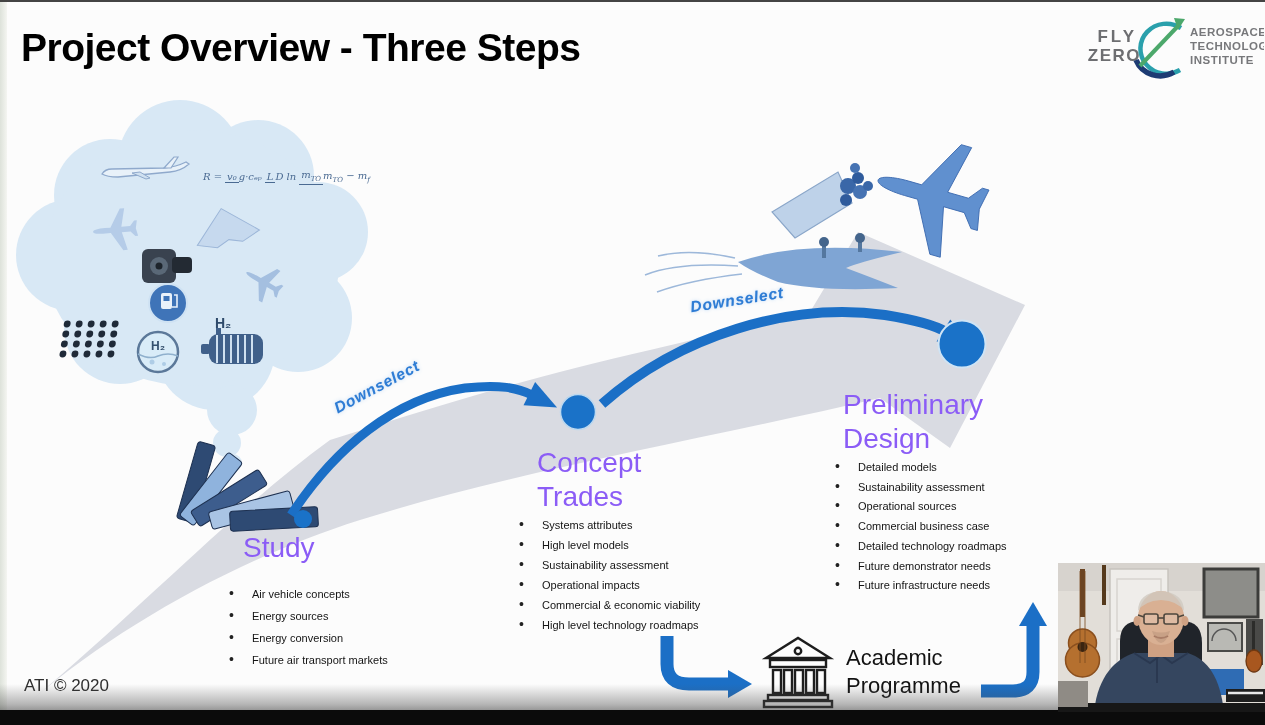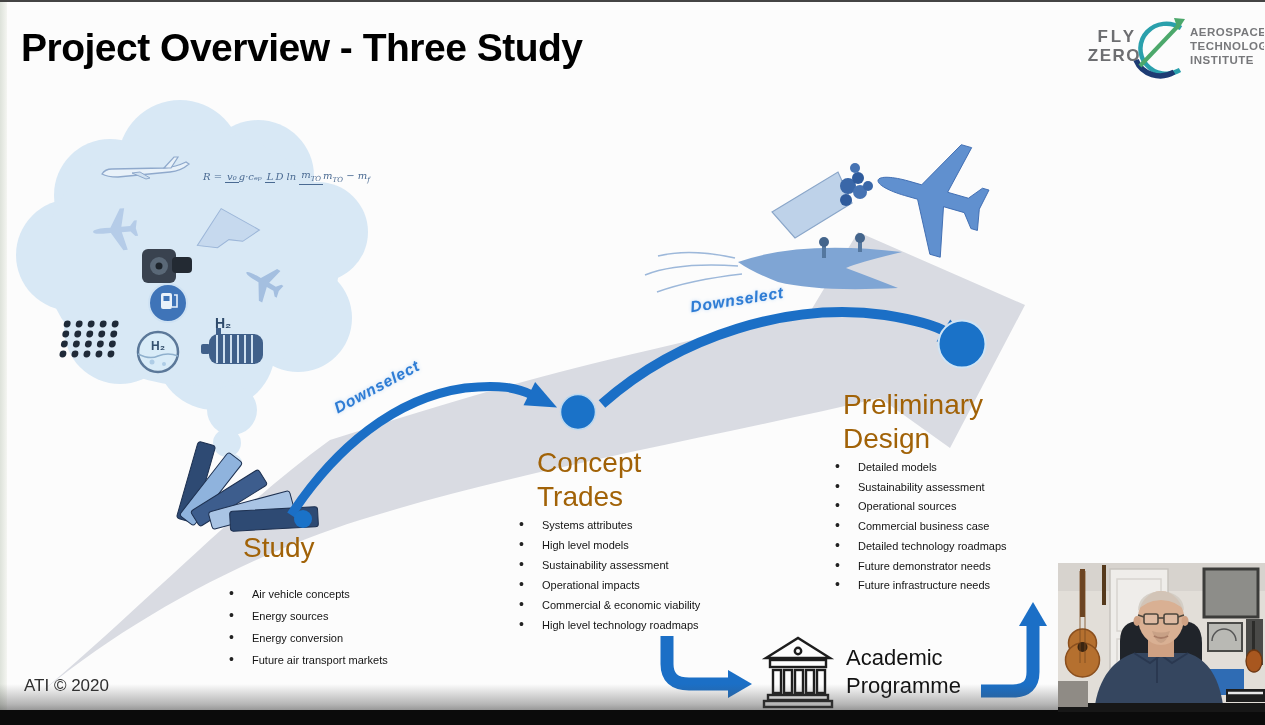--- a/index.html
+++ b/index.html
@@ -8,21 +8,21 @@
   .top-edge  { position:absolute; top:0; left:0; right:0; height:2px; background:#444; z-index:40; }
   .left-edge { position:absolute; top:2px; left:0; width:7px; height:708px;
                background:linear-gradient(90deg,#dde2da,#f4f5f1); z-index:6; }
 
   .title { position:absolute; left:21px; top:26px; font-size:39px; font-weight:bold; color:#000;
            letter-spacing:-0.5px; z-index:10; }
   .footer { position:absolute; left:24px; top:676px; font-size:17px; color:#2e2e2e; z-index:10; }
 
   .art { position:absolute; left:0; top:0; z-index:2; }
 
-  .step-title { position:absolute; font-size:28px; color:#a16207; white-space:pre-line;
+  .step-title { position:absolute; font-size:28px; color:#8b5cf6; white-space:pre-line;
                 line-height:34px; z-index:8; }
   #study-title { left:243px; top:531px; }
   #ct-title    { left:537px; top:446px; }
   #pd-title    { left:843px; top:388px; }
 
   .bullets { position:absolute; margin:0; padding:0; list-style:none; font-size:11px;
              color:#141414; z-index:8; }
   .bullets li { position:relative; padding-left:30px; }
   .bullets li::before { content:"•"; position:absolute; left:7px; top:-1px; font-size:14px; color:#222; }
   #study-bullets { left:222px; top:583px; }
@@ -217,21 +217,21 @@
       <rect x="13" y="38" width="8" height="23"></rect>
       <rect x="24" y="38" width="8" height="23"></rect>
       <rect x="35" y="38" width="8" height="23"></rect>
       <rect x="46" y="38" width="8" height="23"></rect>
       <rect x="57" y="38" width="8" height="23"></rect>
       <rect x="8" y="63" width="60" height="5"></rect>
       <rect x="4" y="69" width="68" height="6"></rect>
     </g>
   </svg>
 
-  <div class="title">Project Overview - Three Study</div>
+  <div class="title">Project Overview - Three Steps</div>
   <div class="footer">ATI © 2020</div>
 
   <svg class="logo" viewBox="0 0 196 80">
     <text x="69" y="34" text-anchor="end" font-size="17" font-weight="bold" fill="#6d6e71" letter-spacing="3">FLY</text>
     <text x="73" y="53" text-anchor="end" font-size="17" font-weight="bold" fill="#6d6e71" letter-spacing="1.5">ZERO</text>
     <g>
       <path d="M 113,20 A 26,25 0 1 0 112,62" stroke="#2aa0ac" stroke-width="4.5" fill="none"></path>
       <path d="M 68,52 A 26,25 0 0 0 106,64" stroke="#1d3b73" stroke-width="5.5" fill="none"></path>
       <line x1="72" y1="58" x2="110" y2="18" stroke="#4ca86b" stroke-width="4"></line>
       <path d="M 106,10 L 117,11 L 110,22 Z" fill="#4ca86b"></path>

